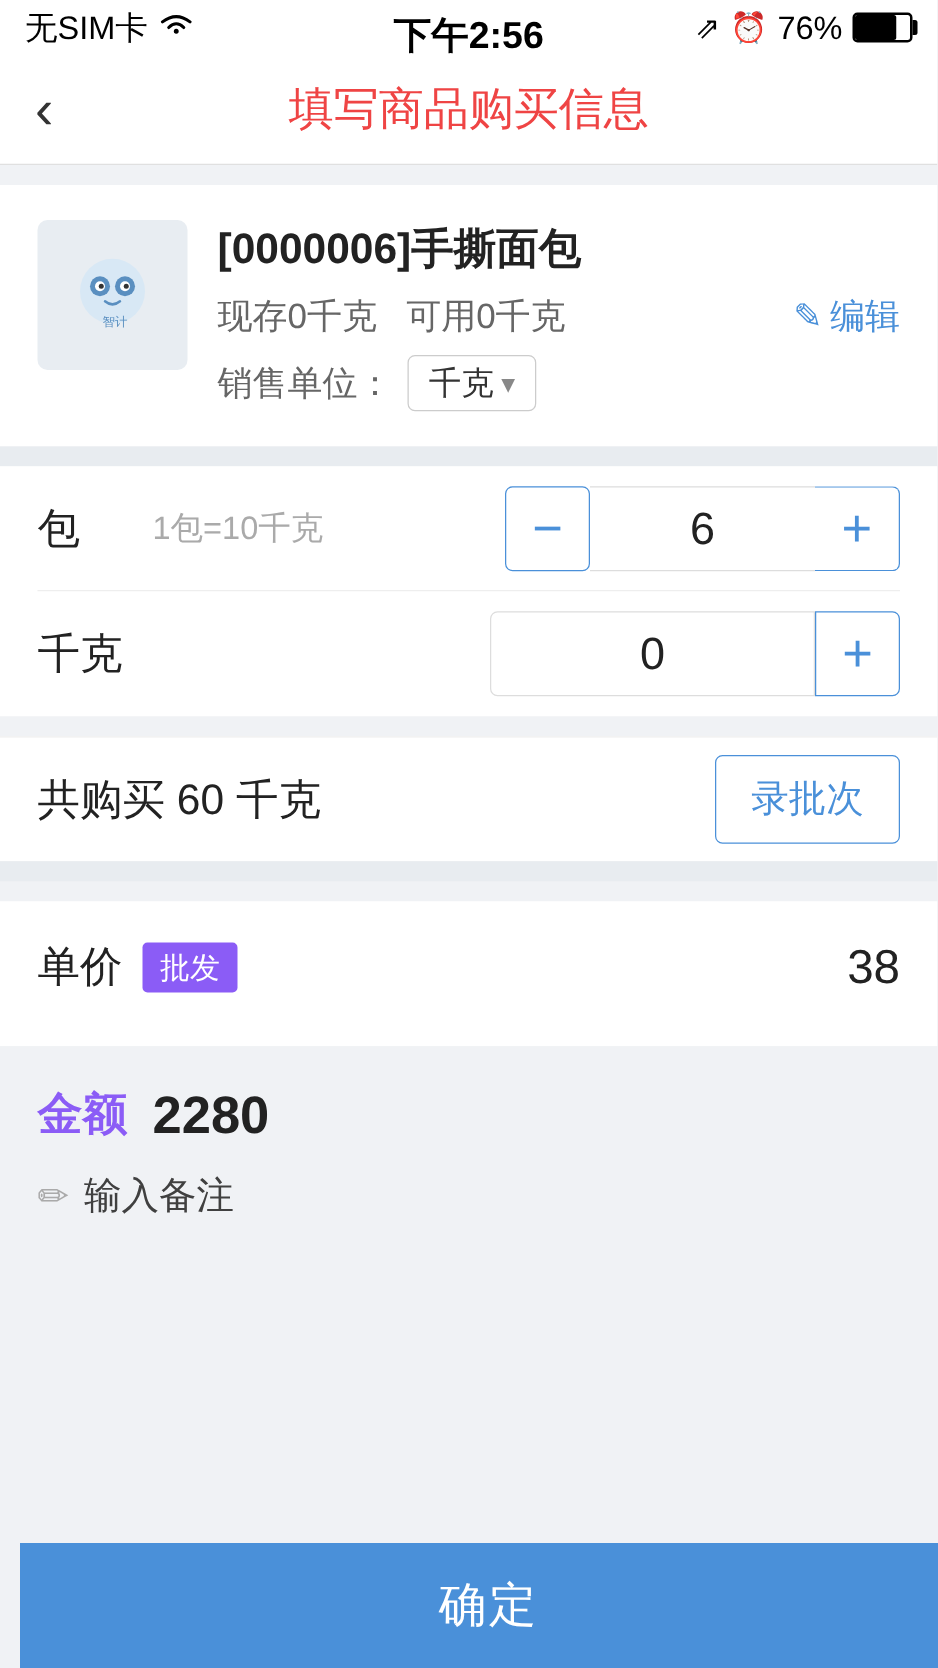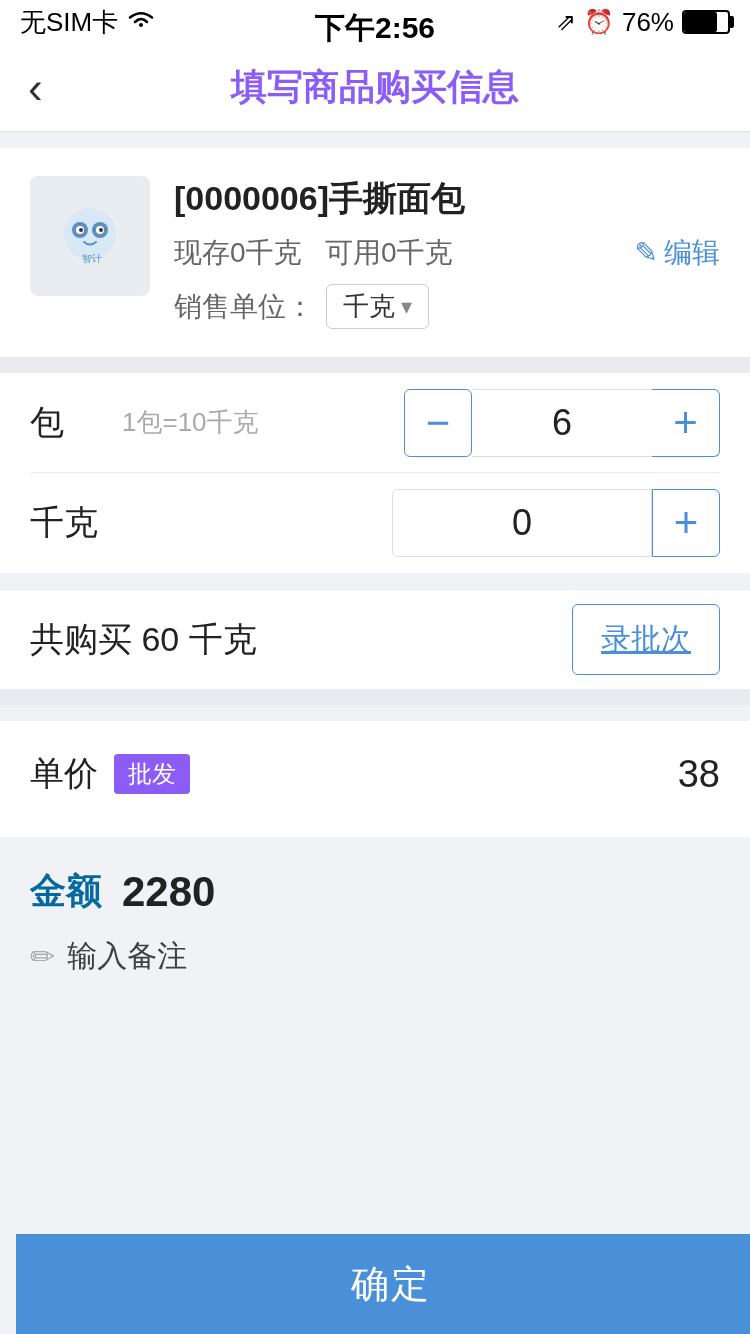--- a/index.html
+++ b/index.html
@@ -85,22 +85,22 @@
     .nav-back {
       position: absolute;
       left: 28px;
       font-size: 44px;
       color: #333;
       cursor: pointer;
       line-height: 1;
     }
     .nav-title {
       font-size: 36px;
-      font-weight: 700;
-      color: #8b5cf6;
+      font-weight: 400;
+      color: #ef4444;
     }
 
     
     .product-card {
       background: #fff;
       padding: 28px 30px;
       display: flex;
       align-items: flex-start;
       gap: 24px;
       margin-top: 16px;
@@ -270,21 +270,20 @@
       flex: 1;
     }
     .batch-btn {
       border: 1.5px solid #4a90d9;
       color: #4a90d9;
       background: #fff;
       padding: 14px 28px;
       font-size: 30px;
       border-radius: 6px;
       cursor: pointer;
-      text-decoration: underline;
     }
 
     
     .price-section {
       background: #fff;
       margin-top: 16px;
       padding: 30px 30px 20px;
     }
     .price-row {
       display: flex;
@@ -328,21 +327,21 @@
       background: #f0f2f5;
       padding: 30px 30px 20px;
     }
     .amount-row {
       display: flex;
       align-items: center;
       margin-bottom: 20px;
     }
     .amount-label {
       font-size: 36px;
-      color: #0369a1;
+      color: #8b5cf6;
       font-weight: 600;
     }
     .amount-value {
       font-size: 42px;
       color: #222;
       font-weight: 600;
       margin-left: 20px;
     }
     .remark-row {
       display: flex;

